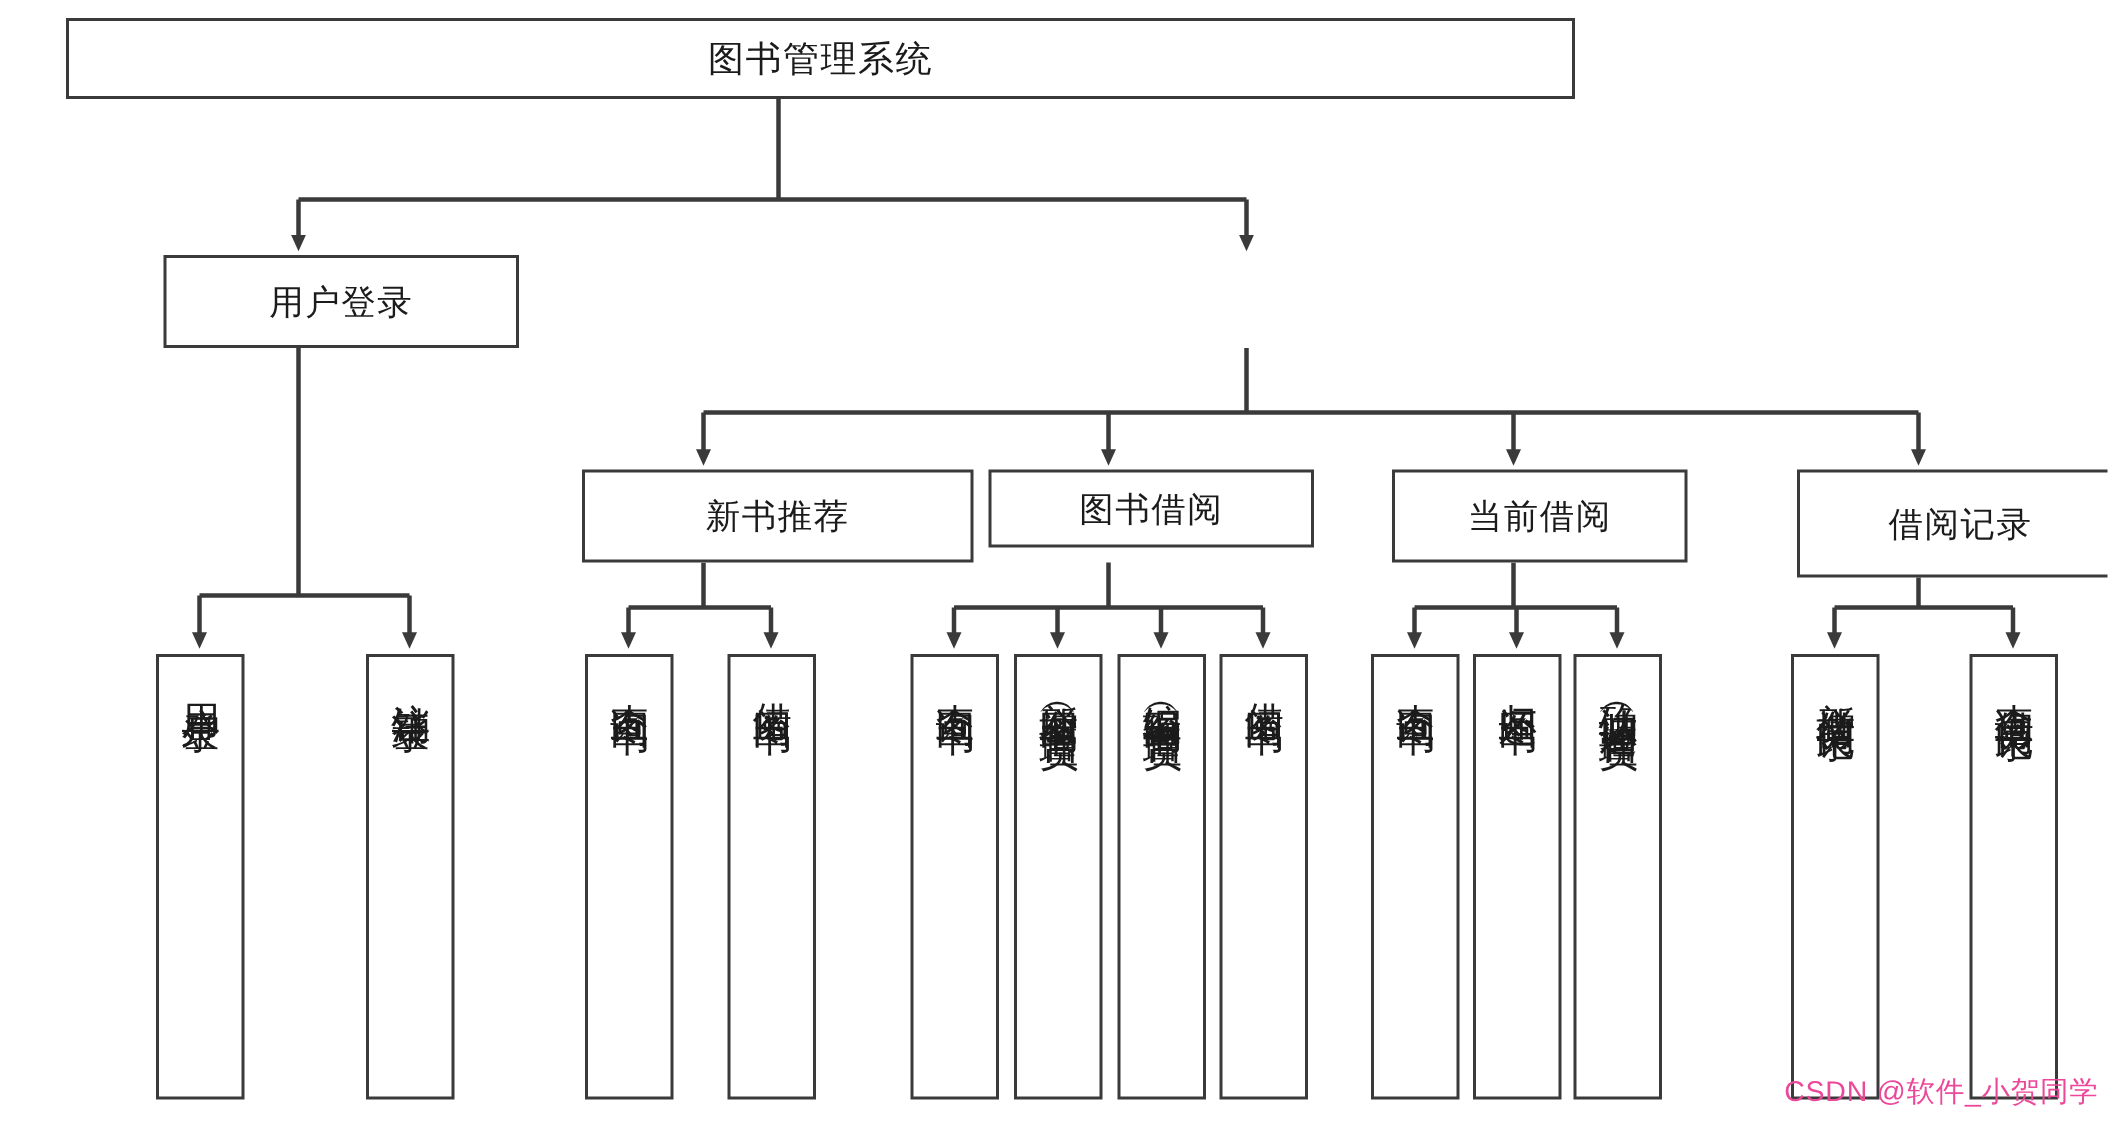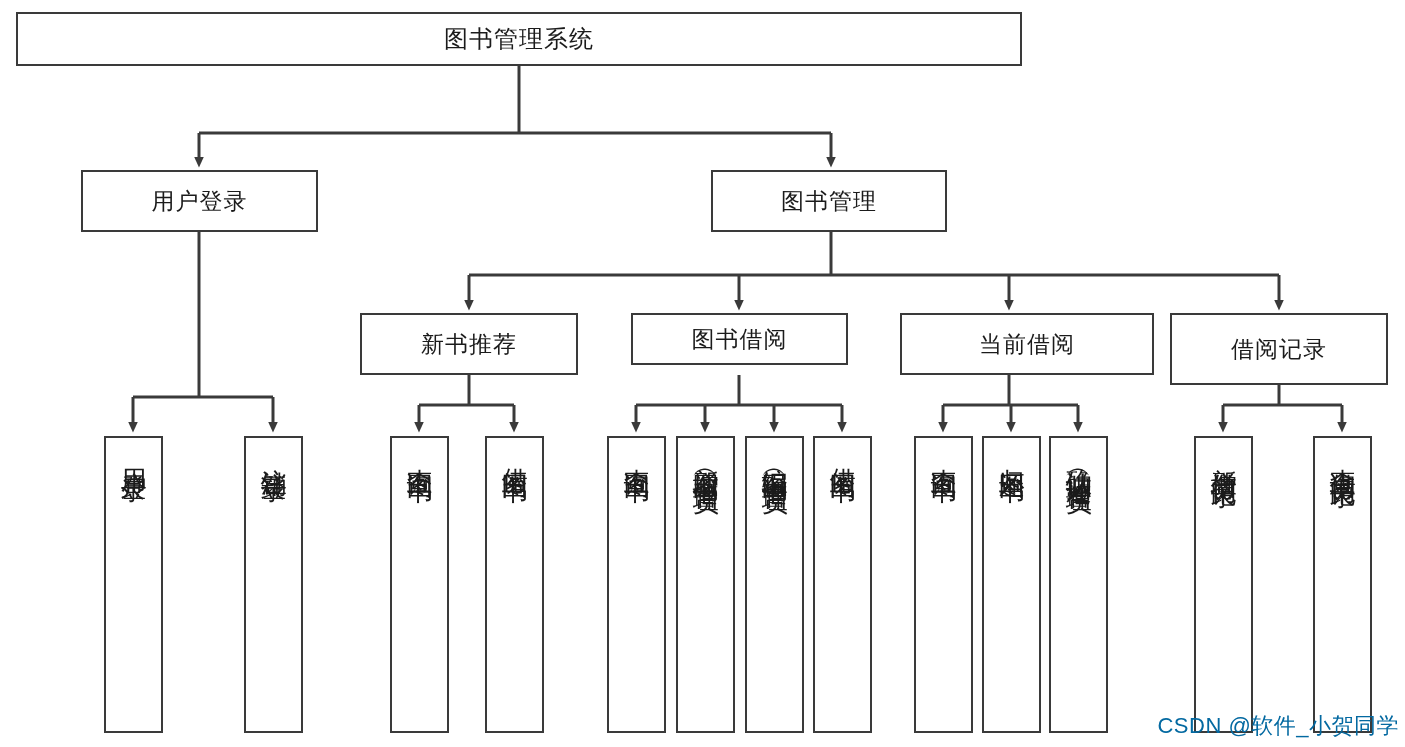--- a/index.html
+++ b/index.html
@@ -4,32 +4,32 @@
 <style>
   html,body{margin:0;padding:0;background:#ffffff;}
   body{width:1405px;height:747px;overflow:hidden;
        font-family:"Liberation Sans","DejaVu Sans",sans-serif;}
   #stage{position:relative;width:1405px;height:747px;background:#fff;}
   svg.edges{position:absolute;left:0;top:0;width:1405px;height:747px;}
 
   .node{position:absolute;box-sizing:border-box;background:#ffffff;
         border:2.5px solid #3a3a3a;display:flex;align-items:center;
         justify-content:center;color:#1b1b1b;}
-  .node.h{font-size:23px;letter-spacing:1px;}
+  .node.h{font-size:23px;letter-spacing:1px;margin-left:28px;}
   .node.root{font-size:24px;}
   .node.v{padding:10px 0;align-items:flex-start;}
   .node.v .vtxt{
       writing-mode:vertical-rl;
       text-orientation:upright;
       font-size:26px;
       line-height:1.06;
       letter-spacing:3px;
       white-space:nowrap;
   }
-  .wm{position:absolute;right:6px;bottom:6px;font-size:22px;color:#0369a1;
+  .wm{position:absolute;right:6px;bottom:6px;font-size:19px;color:#ec4899;
       letter-spacing:.5px;white-space:nowrap;}
 </style>
 </head>
 <body>
 
 <div id="stage">
 
   <svg class="edges" viewBox="0 0 1405 747" xmlns="http://www.w3.org/2000/svg">
     <defs>
       <marker id="ah" markerWidth="12" markerHeight="12" refX="1.5" refY="5" orient="auto" markerUnits="userSpaceOnUse">
@@ -80,31 +80,28 @@
     </g>
   </svg>
 
   <div class="node h root" style="left:16px;top:12px;width:1006px;height:54px;">
     <span>图书管理系统</span>
   </div>
 
   <div class="node h" style="left:81px;top:170px;width:237px;height:62px;">
     <span>用户登录</span>
   </div>
-  <div class="node h" style="left:711px;top:170px;width:236px;height:62px;">
-    <span>图书管理</span>
-  </div>
 
-  <div class="node h" style="left:360px;top:313px;width:218px;height:62px;">
+  <div class="node h" style="left:360px;top:313px;width:261px;height:62px;">
     <span>新书推荐</span>
   </div>
   <div class="node h" style="left:631px;top:313px;width:217px;height:52px;">
     <span>图书借阅</span>
   </div>
-  <div class="node h" style="left:900px;top:313px;width:254px;height:62px;">
+  <div class="node h" style="left:900px;top:313px;width:197px;height:62px;">
     <span>当前借阅</span>
   </div>
   <div class="node h" style="left:1170px;top:313px;width:218px;height:72px;">
     <span>借阅记录</span>
   </div>
 
   <div class="node v" style="left:104px;top:436px;width:59px;height:297px;">
     <span class="vtxt">用户登录</span>
   </div>
   <div class="node v" style="left:244px;top:436px;width:59px;height:297px;">

